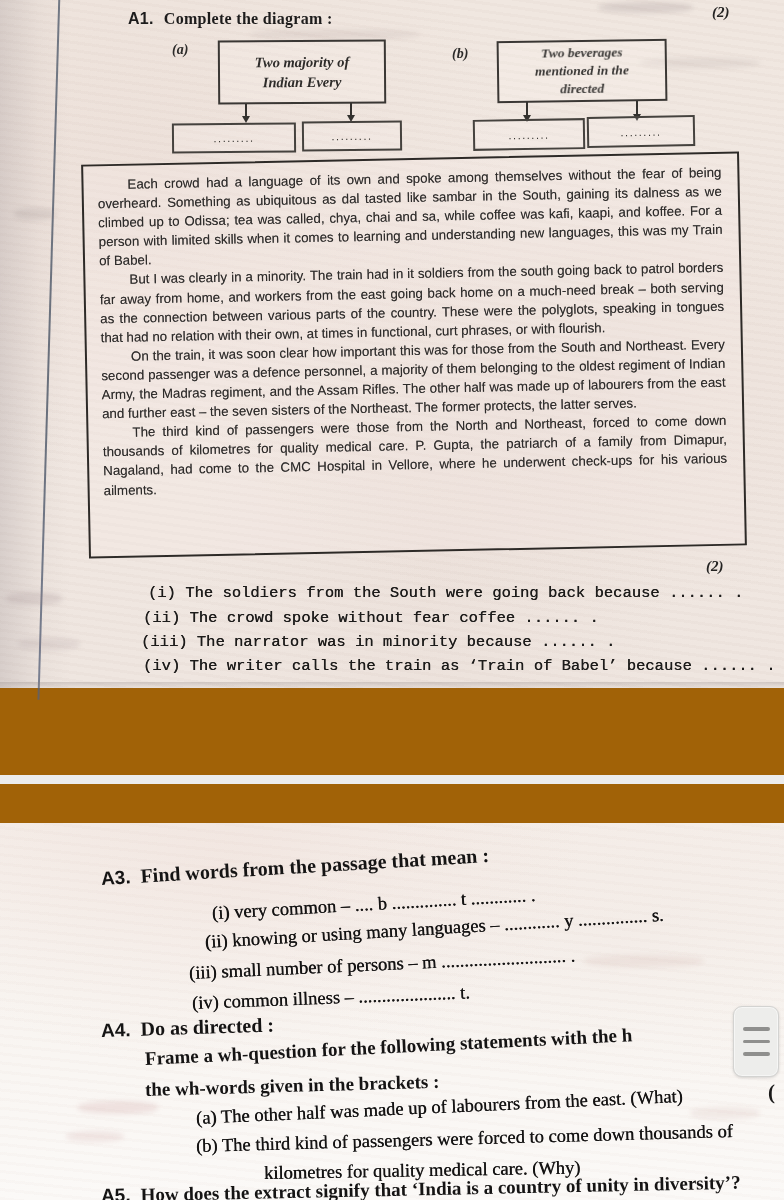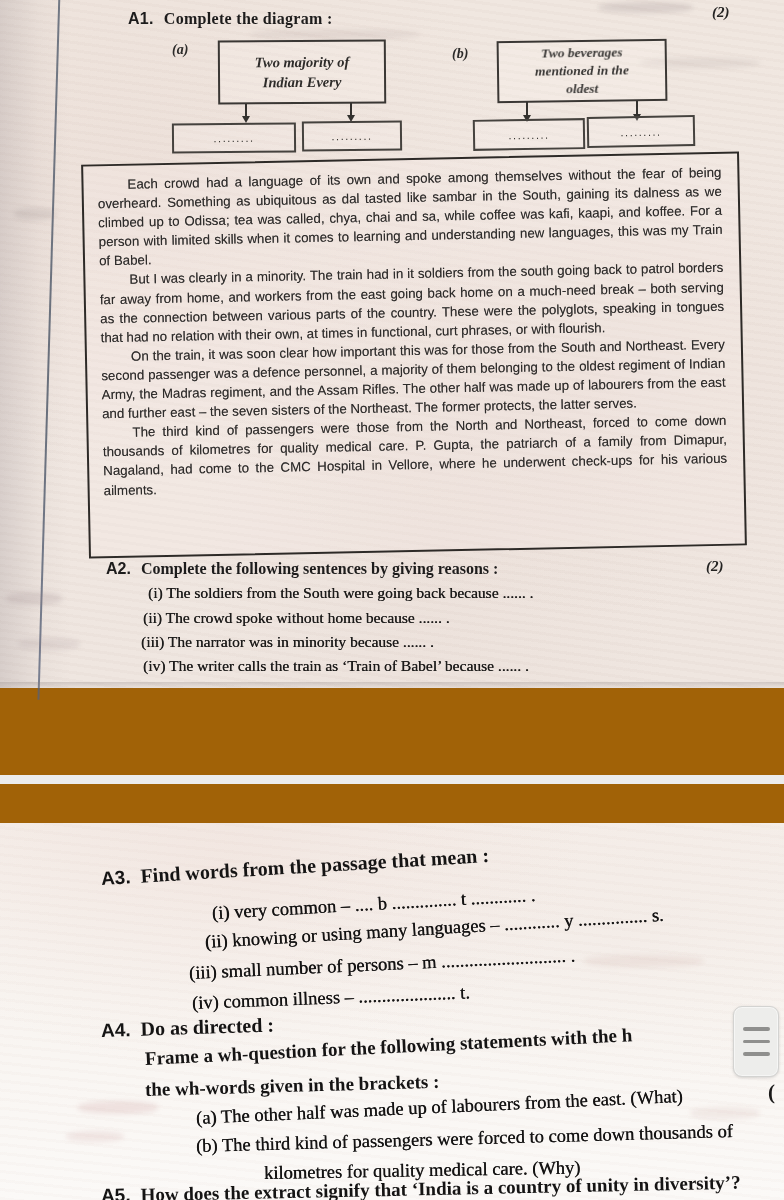--- a/index.html
+++ b/index.html
@@ -65,21 +65,21 @@
     padding:9px 16px 8px 14px;
     background:rgba(246,236,232,0.25);
   }
   .passage-box p {
     font-family:"Liberation Sans", sans-serif; font-size:13.3px; line-height:19.1px;
     color:#2e2c2b; text-align:justify; text-indent:30px;
     text-shadow:0 0 0.6px rgba(46,44,43,0.55);
   }
 
   
-  .a2-item { position:absolute; font-family:Liberation Serif, serif; font-size:15.5px; color:#1d1c1b; text-shadow:0.25px 0 0 #1d1c1b; }
+  .a2-item { position:absolute; font-family:Liberation Mono, monospace; font-size:15.5px; color:#1d1c1b; text-shadow:0.25px 0 0 #1d1c1b; }
 
   
   .divider-band { position:absolute; left:0; top:775px; width:784px; height:9px; background:#ececec; }
 
   
   .page2 {
     position:absolute; left:0; top:823px; width:784px; height:377px;
     background:
       radial-gradient(ellipse at 30% 10%, rgba(215,170,160,0.12), transparent 45%),
       radial-gradient(ellipse at 80% 30%, rgba(205,175,165,0.08), transparent 40%),
@@ -132,40 +132,37 @@
     </div>
     <div class="arrow" style="left:245px; top:104px; height:13px;"></div>
     <div class="arrow" style="left:350px; top:103px; height:13px;"></div>
     <div class="ans-box" style="left:172px; top:123px; width:124px; height:30px; transform:rotate(-0.5deg);">.........</div>
     <div class="ans-box" style="left:302px; top:121px; width:100px; height:30px; transform:rotate(-0.6deg);">.........</div>
 
     <div class="diag-label" style="left:452px; top:46px;">(b)</div>
     <div class="diag-box blurry" style="left:497px; top:40px; width:170px; height:62px; font-size:13.5px; line-height:18px; transform:rotate(-0.8deg); color:#3c3a38;">
       <span class="l">Two beverages</span>
       <span class="l">mentioned in the</span>
-      <span class="l">oldest</span>
+      <span class="l">directed</span>
     </div>
     <div class="arrow" style="left:526px; top:102px; height:14px;"></div>
     <div class="arrow" style="left:636px; top:101px; height:14px;"></div>
     <div class="ans-box" style="left:473px; top:119px; width:112px; height:31px; transform:rotate(-0.9deg);">.........</div>
     <div class="ans-box" style="left:587px; top:116px; width:108px; height:31px; transform:rotate(-1deg);">.........</div>
 
     <div class="passage-box">
       <p>Each crowd had a language of its own and spoke among themselves without the fear of being overheard. Something as ubiquitous as dal tasted like sambar in the South, gaining its dalness as we climbed up to Odissa; tea was called, chya, chai and sa, while coffee was kafi, kaapi, and koffee. For a person with limited skills when it comes to learning and understanding new languages, this was my Train of Babel.</p>
       <p>But I was clearly in a minority. The train had in it soldiers from the south going back to patrol borders far away from home, and workers from the east going back home on a much-need break – both serving as the connection between various parts of the country. These were the polyglots, speaking in tongues that had no relation with their own, at times in functional, curt phrases, or with flourish.</p>
       <p>On the train, it was soon clear how important this was for those from the South and Northeast. Every second passenger was a defence personnel, a majority of them belonging to the oldest regiment of Indian Army, the Madras regiment, and the Assam Rifles. The other half was made up of labourers from the east and further east – the seven sisters of the Northeast. The former protects, the latter serves.</p>
       <p>The third kind of passengers were those from the North and Northeast, forced to come down thousands of kilometres for quality medical care. P. Gupta, the patriarch of a family from Dimapur, Nagaland, had come to the CMC Hospital in Vellore, where he underwent check-ups for his various ailments.</p>
     </div>
 
-    <div class="qhead" style="left:106px; top:560px; font-size:16px;">
-      <span class="qnum">A2.</span><span>Complete the following sentences by giving reasons :</span>
-    </div>
     <div class="marks" style="left:706px; top:558px; font-size:15px;">(2)</div>
     <div class="a2-item" style="left:148px; top:584px;">(i) The soldiers from the South were going back because ...... .</div>
-    <div class="a2-item" style="left:143px; top:609px;">(ii) The crowd spoke without home because ...... .</div>
+    <div class="a2-item" style="left:143px; top:609px;">(ii) The crowd spoke without fear coffee ...... .</div>
     <div class="a2-item" style="left:143px; top:657px;">(iv) The writer calls the train as ‘Train of Babel’ because ...... .</div>
     <div class="a2-item" style="left:141px; top:633px;">(iii) The narrator was in minority because ...... .</div>
 
     <div class="page1-bottom-edge"></div>
   </div>
 
   <div class="divider-band"></div>
 
   <div class="page2">
 

